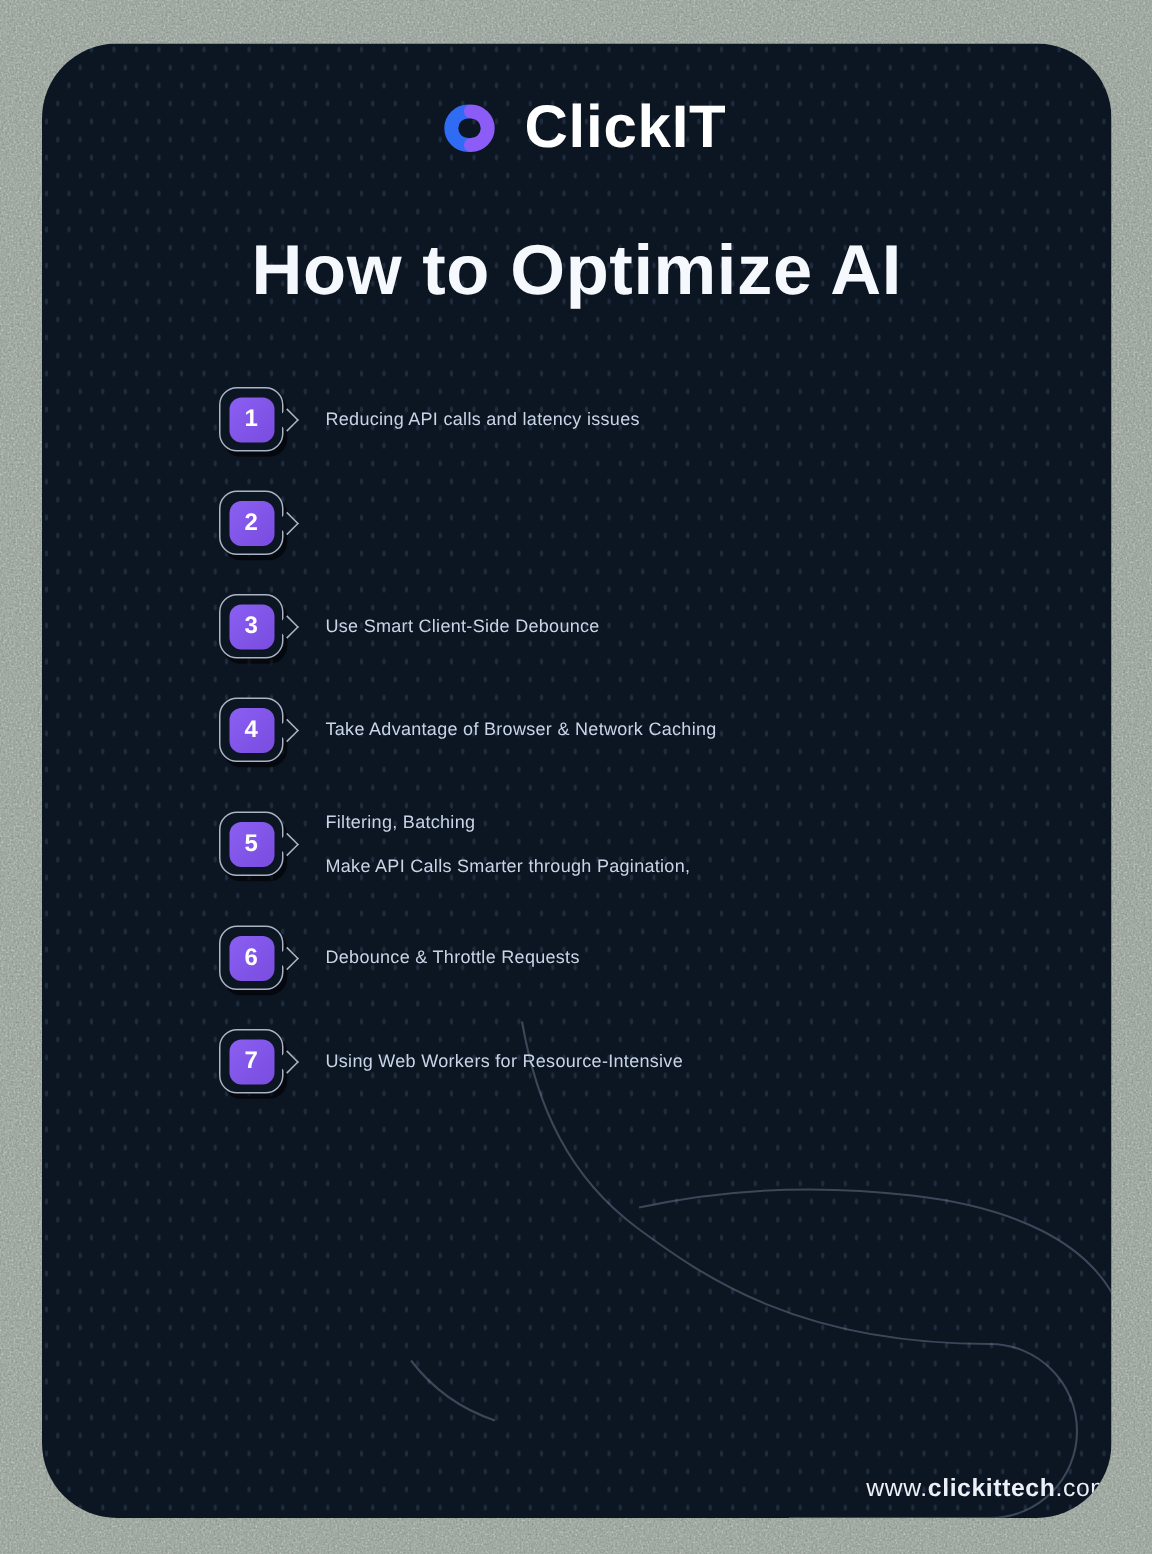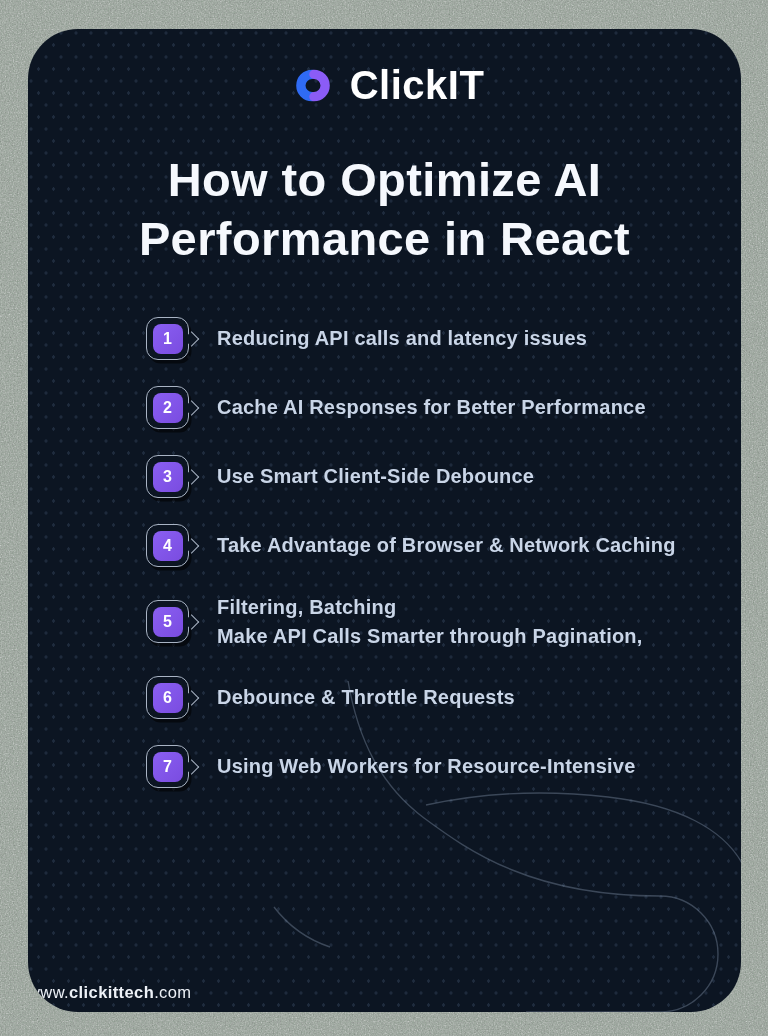--- a/index.html
+++ b/index.html
@@ -41,23 +41,23 @@
     background:linear-gradient(135deg,#8a5ff2,#7a4ce0);
     color:#ffffff;font-size:16px;font-weight:800;
     display:flex;align-items:center;justify-content:center;
   }
   .tail{
     position:absolute;right:-9px;top:50%;width:10px;height:10px;
     transform:translateY(-50%) rotate(45deg);
     border-top:1.5px solid #a9b4c4;border-right:1.5px solid #a9b4c4;
     background:#0c1522;
   }
-  .label{color:#c9d5e7;font-size:20px;font-weight:700;line-height:28.5px;letter-spacing:0.2px;max-width:480px;}
+  .label{color:#c9d5e7;font-size:12px;font-weight:400;line-height:28.5px;letter-spacing:0.2px;max-width:480px;}
   .footer{
-    position:absolute;bottom:10px;left:0;width:100%;text-align:left;
+    position:absolute;bottom:10px;left:0;width:100%;text-align:right;
     color:#edf1f7;font-size:16.5px;font-weight:400;letter-spacing:0.4px;
   }
   .footer b{font-weight:800;}
 </style>
 </head>
 <body>
 
 <svg class="noise" width="768" height="1036">
   <filter id="noiseF">
     <feTurbulence type="fractalNoise" baseFrequency="0.75" numOctaves="2" seed="7"></feTurbulence>
@@ -79,44 +79,39 @@
   <header class="logo">
     <svg width="56" height="45" viewBox="0 0 60 48">
       <path d="M 29 12 A 12 12 0 1 0 29 36" fill="none" stroke="#2f6bf4" stroke-width="10" stroke-linecap="round"></path>
       <path d="M 31 36 A 12 12 0 1 0 31 12" fill="none" stroke="#8b5cf6" stroke-width="10" stroke-linecap="round"></path>
     </svg>
     <span class="logo-text">ClickIT</span>
   </header>
 
   <h1 class="title">
     <span>How to Optimize AI</span><br>
-    <span>Performance in React</span>
   </h1>
 
   <ul class="list">
 
     <li class="item">
       <div class="badge">
         <div class="badge-core">1</div>
         <div class="tail"></div>
       </div>
       <div class="label">
         <div>Reducing API calls and latency issues</div>
         <div></div>
       </div>
     </li>
 
     <li class="item">
       <div class="badge">
         <div class="badge-core">2</div>
         <div class="tail"></div>
-      </div>
-      <div class="label">
-        <div>Cache AI Responses for Better Performance</div>
-        <div></div>
       </div>
     </li>
 
     <li class="item">
       <div class="badge">
         <div class="badge-core">3</div>
         <div class="tail"></div>
       </div>
       <div class="label">
         <div>Use Smart Client-Side Debounce</div>

